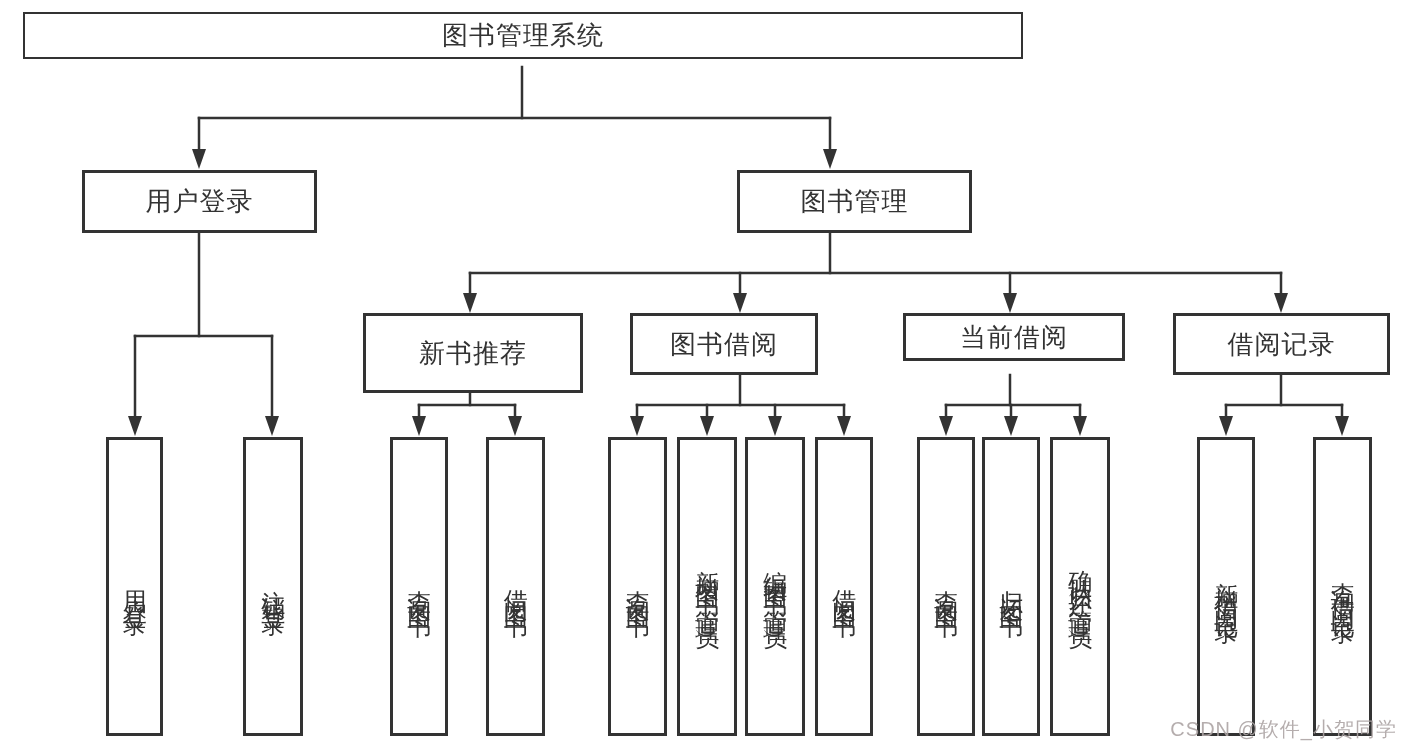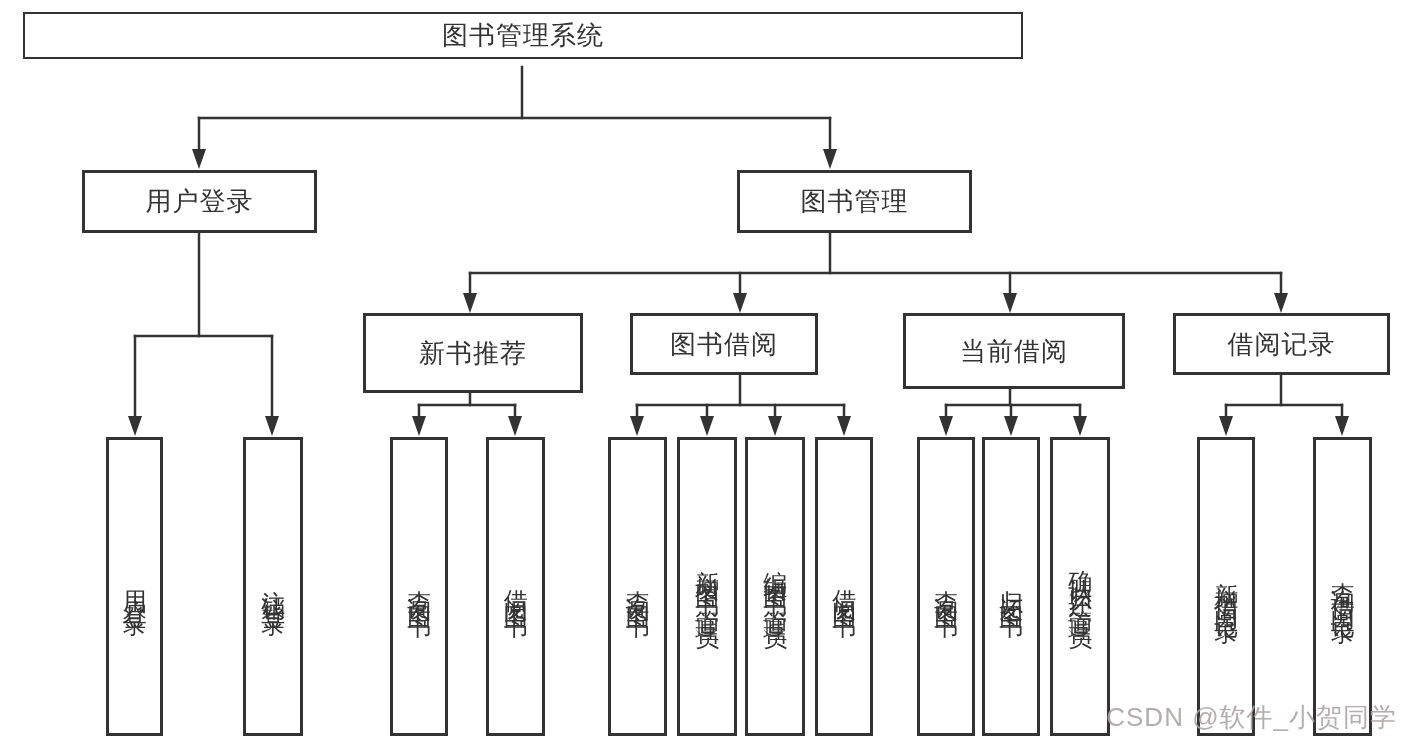--- a/index.html
+++ b/index.html
@@ -41,22 +41,22 @@
   .bv span{
     writing-mode:vertical-rl;
     text-orientation:mixed;
     font-size:24px;
     letter-spacing:8px;
     line-height:1.1;
     white-space:nowrap;
   }
   .watermark{
     position:absolute;
-    right:8px;bottom:12px;
-    font-size:26px;
+    right:8px;bottom:4px;
+    font-size:20px;
     color:var(--watermark);
     opacity:0.9;
     letter-spacing:1px;
     white-space:nowrap;
     pointer-events:none;
   }
 </style>
 </head>
 <body>
 
@@ -148,21 +148,21 @@
   <div class="bh" style="left:712px;top:170px;width:235px;height:63px;margin-left:25px;">
     <span>图书管理</span>
   </div>
 
   <div class="bh" style="left:363px;top:313px;width:220px;height:80px;">
     <span>新书推荐</span>
   </div>
   <div class="bh" style="left:630px;top:313px;width:188px;height:62px;">
     <span>图书借阅</span>
   </div>
-  <div class="bh" style="left:903px;top:313px;width:222px;height:76px;">
+  <div class="bh" style="left:903px;top:313px;width:222px;height:48px;">
     <span>当前借阅</span>
   </div>
   <div class="bh" style="left:1173px;top:313px;width:217px;height:62px;">
     <span>借阅记录</span>
   </div>
 
   <div class="bv" style="left:106px;top:437px;width:57px;height:299px;">
     <span>用户登录</span>
   </div>
   <div class="bv" style="left:243px;top:437px;width:60px;height:299px;">

